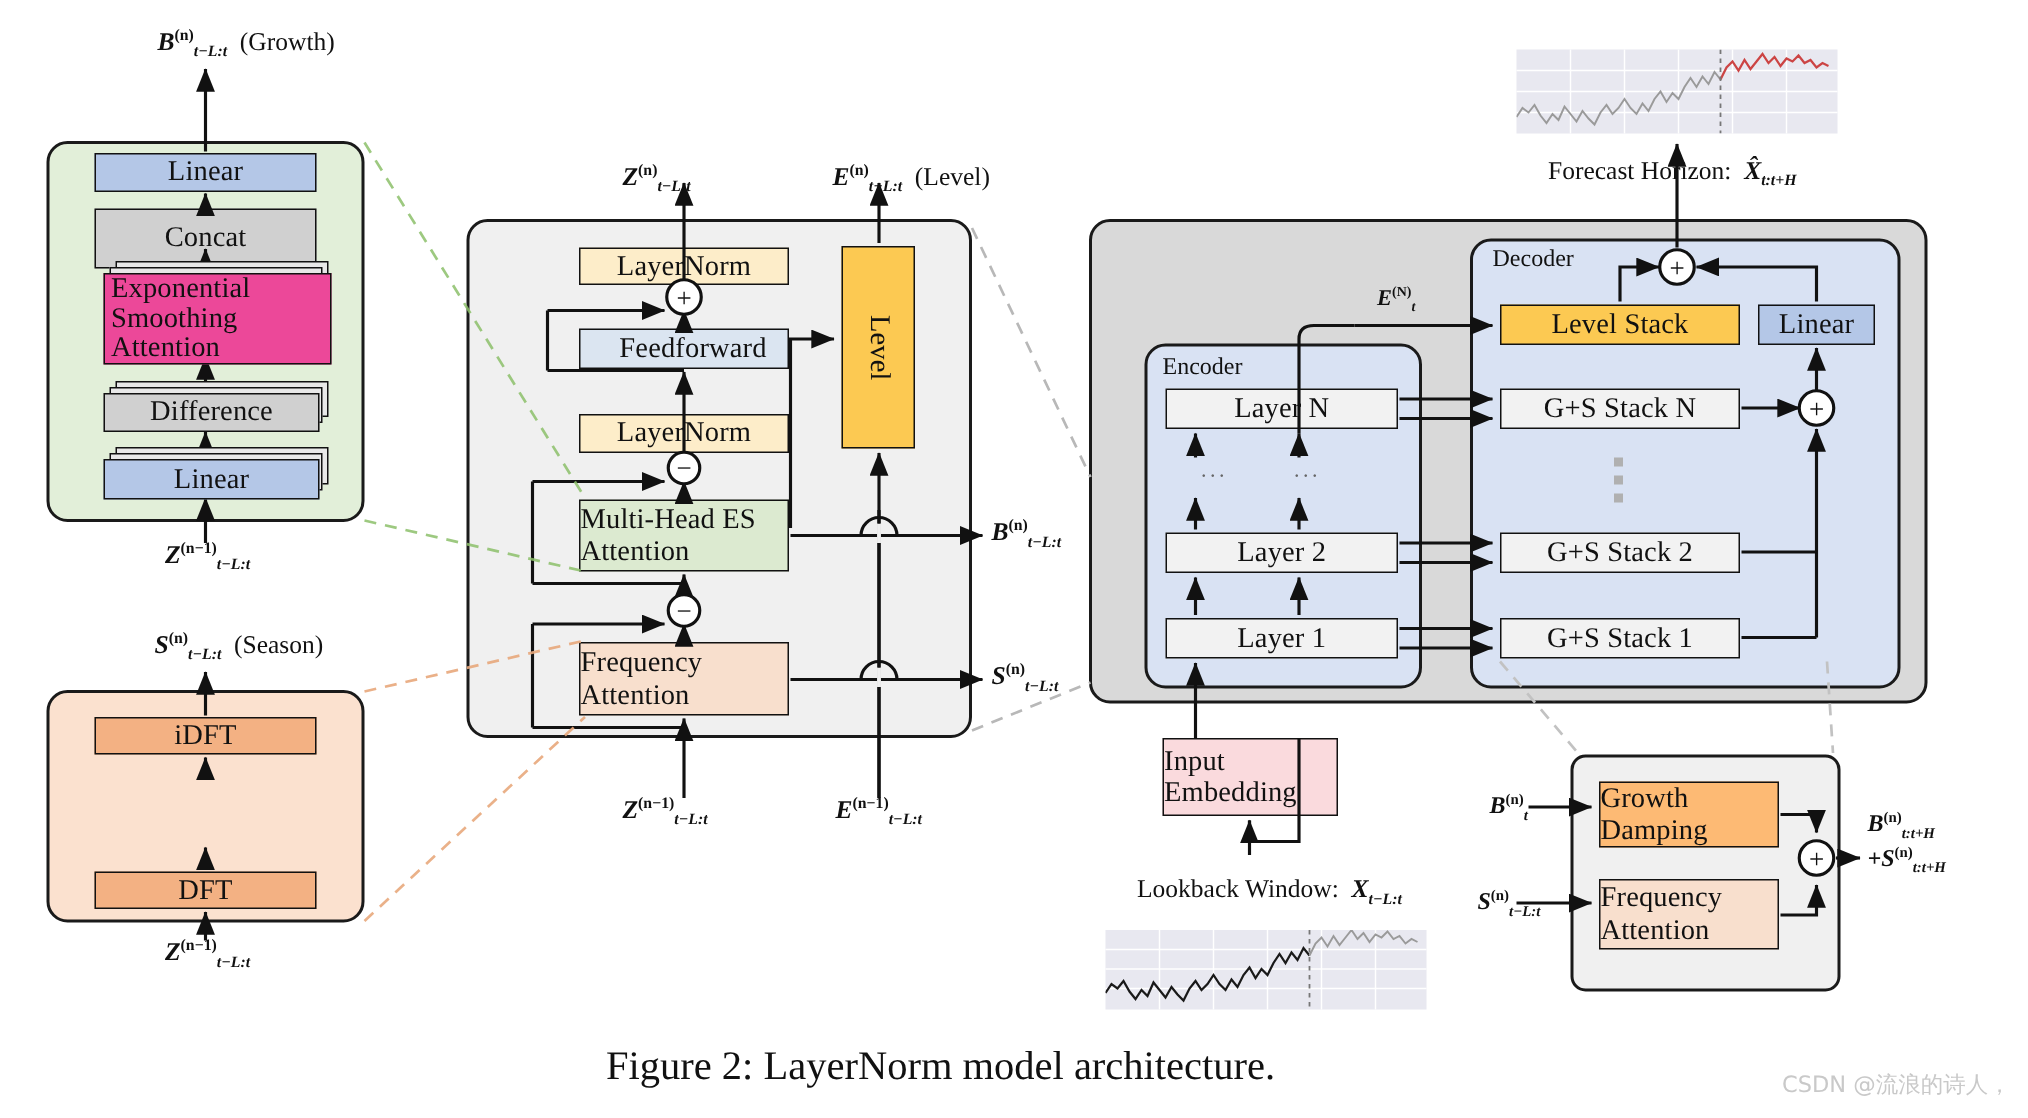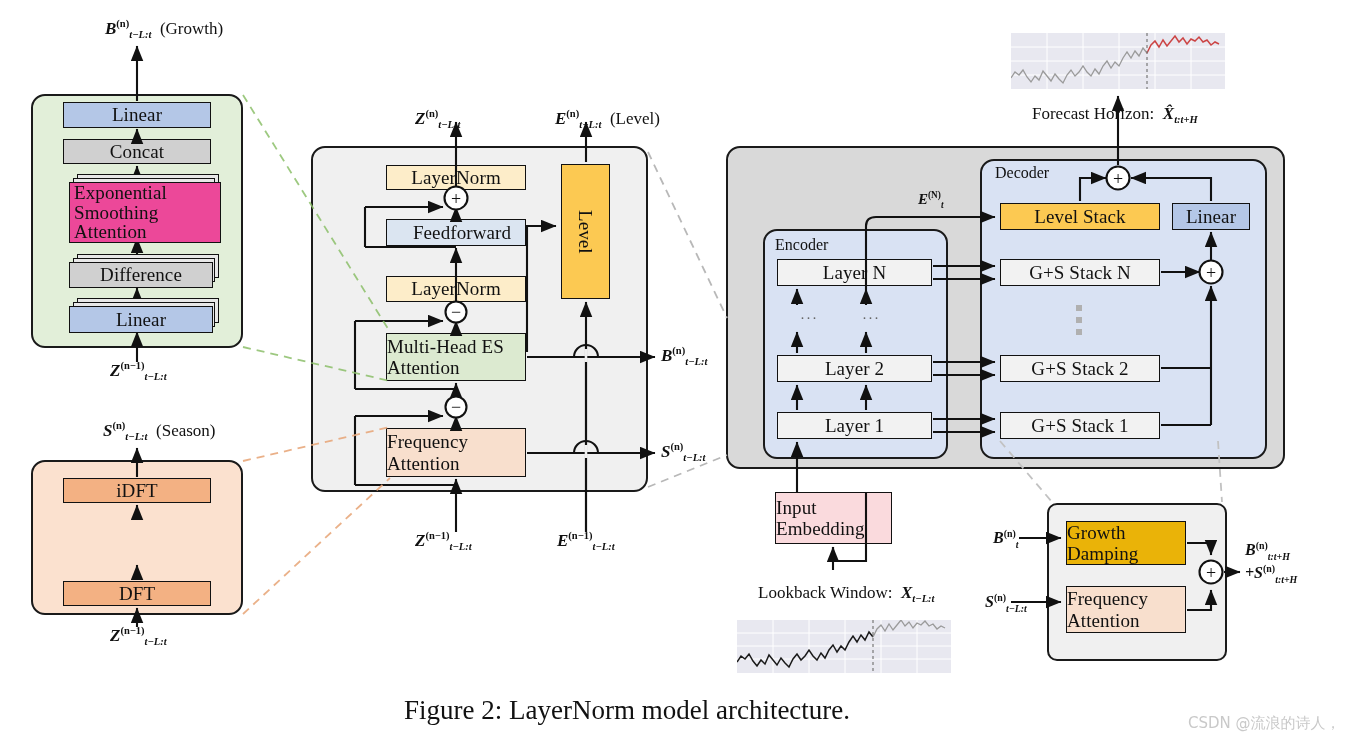--- a/index.html
+++ b/index.html
@@ -24,21 +24,21 @@
   .n-lav{background:#ec4899;}
   .n-orange{background:#f3b183;}
   .n-lgray{background:#d5d5d5;}
   .n-yellow{background:#fdedc9;}
   .n-lblue{background:#dbe5f1;padding-left:12px;}
   .n-lgreen{background:#dcead0;}
   .n-peach{background:#f8dfcd;}
   .n-amber{background:#fcc952;}
   .n-white{background:#f2f2f2;}
   .n-pink{background:#fadadd;}
-  .n-green2{background:#eab308;}
+  .n-green2{background:#fdba74;}
 
   
   .stack::before,.stack::after{content:"";position:absolute;border:1.9px solid #111;
       background:#e8e8e8;z-index:-1;}
   .stack::before{left:8px;top:-8px;right:-8px;bottom:8px;}
   .stack::after{left:4px;top:-4px;right:-4px;bottom:4px;}
   .stack{position:absolute;z-index:1;}
 
   
   .lbl{position:absolute;font-size:17px;white-space:nowrap;}
@@ -61,21 +61,21 @@
 
   <div class="lbl mathb" style="left:105px;top:18px;">
     <span class="mathb">B</span><sup class="sm">(n)</sup><sub class="sm">t−L:t</sub>
     <span style="font-weight:normal;font-style:normal;text-align:center;">&nbsp;(Growth)</span>
   </div>
 
   <div class="abs panel panel-green" style="left:31px;top:94px;width:212px;height:254px;"></div>
 
   <div class="abs node n-blue" style="left:63px;top:102px;width:148px;height:26px;">Linear</div>
 
-  <div class="abs node n-gray" style="left:63px;top:139px;width:148px;height:25px;">Concat</div>
+  <div class="abs node n-gray" style="left:63px;top:139px;width:148px;height:40px;">Concat</div>
 
   <div class="stack" style="left:69px;top:182px;width:142px;height:55px;">
     <div class="node n-lav" style="width:100%;height:100%;padding:2px 4px;">
       <span>Exponential Smoothing Attention</span>
     </div>
   </div>
 
   <div class="stack" style="left:69px;top:262px;width:142px;height:24px;">
     <div class="node n-gray" style="width:100%;height:100%;">
       <span>Difference</span>

